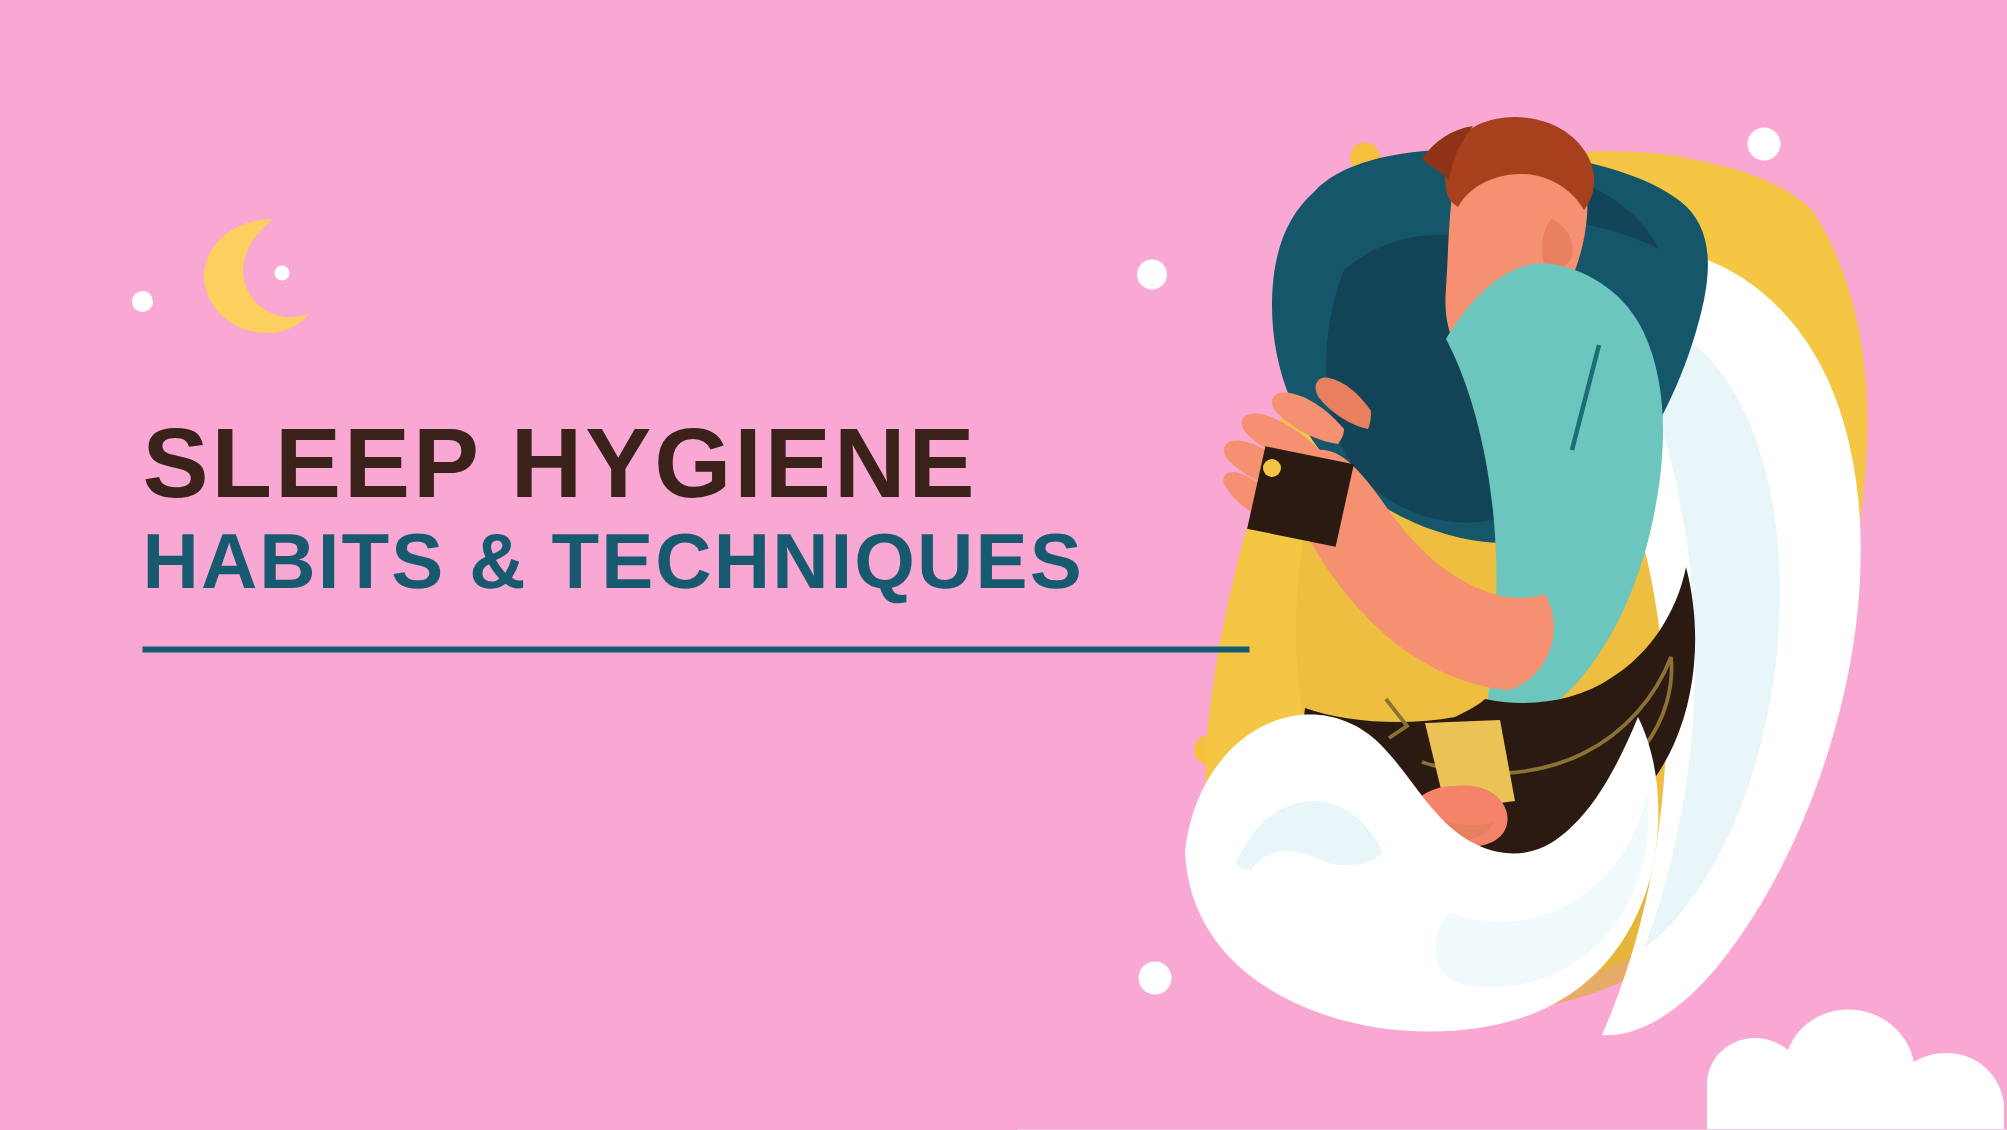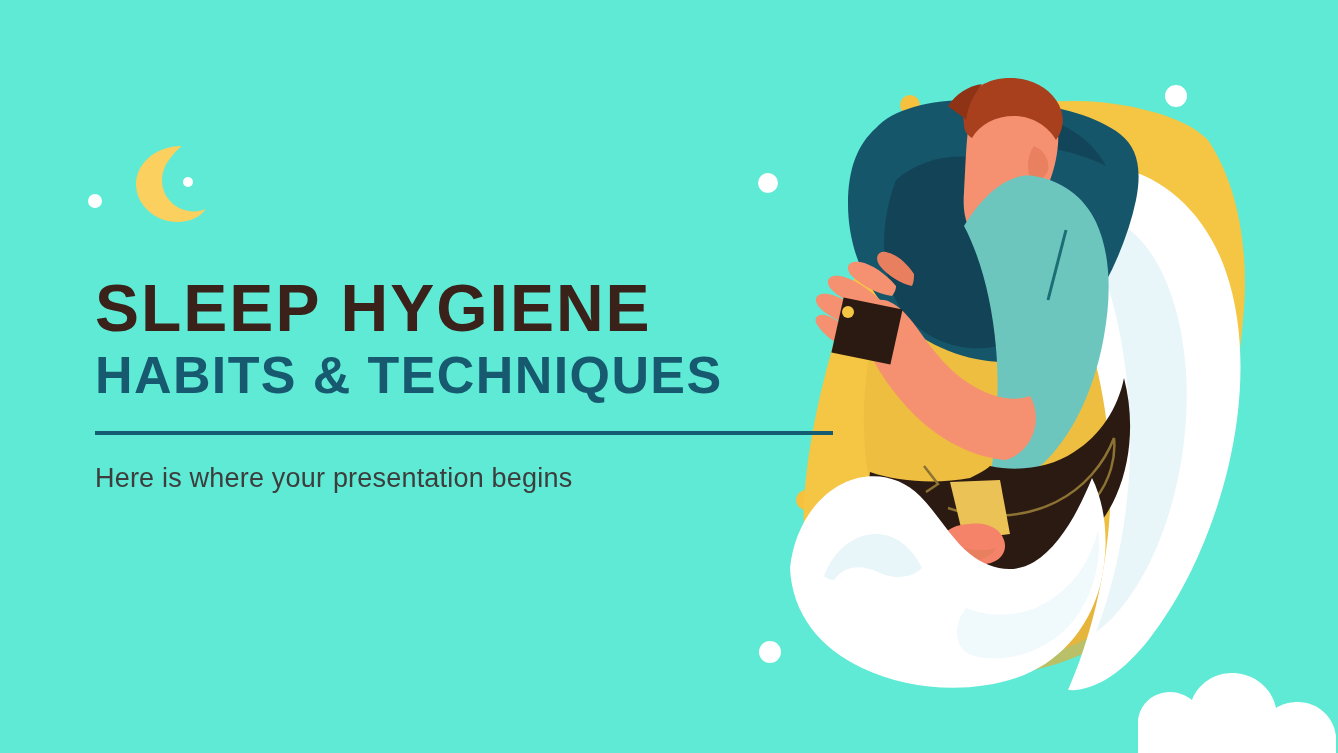--- a/index.html
+++ b/index.html
@@ -5,21 +5,21 @@
   * { margin:0; padding:0; box-sizing:border-box; }
   html,body { width:1338px; height:753px; overflow:hidden; }
   body {
     font-family: "Liberation Sans", sans-serif;
     background:#d9f1f5;
   }
   #slide {
     position:relative;
     width:1338px;
     height:753px;
-    background:#5eead4;
+    background:#f9a8d4;
     overflow:hidden;
   }
 
   
   .dot { position:absolute; border-radius:50%; }
 
   #moon-group { position:absolute; left:120px; top:138px; width:90px; height:90px; }
 
   
   #text-block {
@@ -273,16 +273,15 @@
                  L598 753 L400 753 Z" fill="#FFFFFF"></path>
       </g>
 
     </svg>
   </div>
 
   <div id="text-block">
     <div id="title-main">SLEEP HYGIENE</div>
     <div id="title-sub">HABITS &amp; TECHNIQUES</div>
     <div id="divider"></div>
-    <div id="subtitle">Here is where your presentation begins</div>
   </div>
 
 </div>
 
 </body></html>

